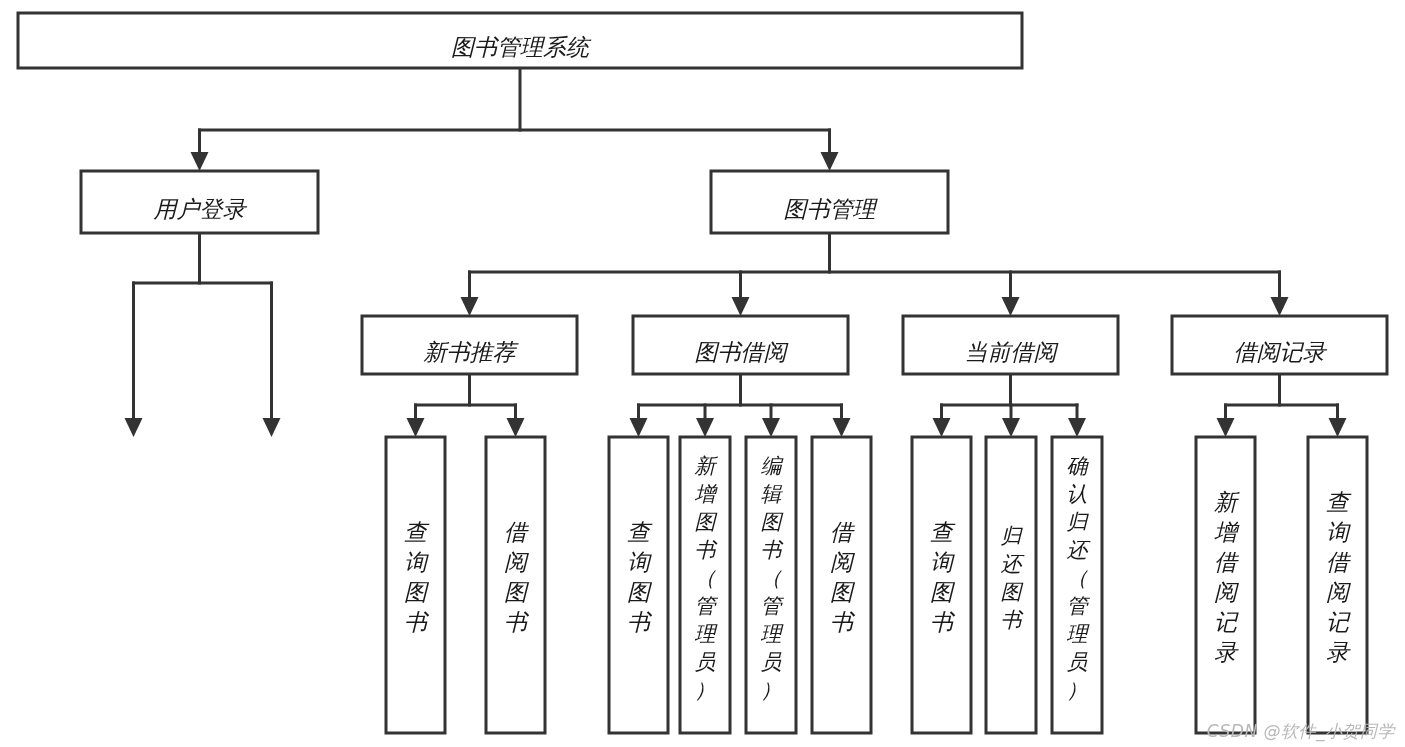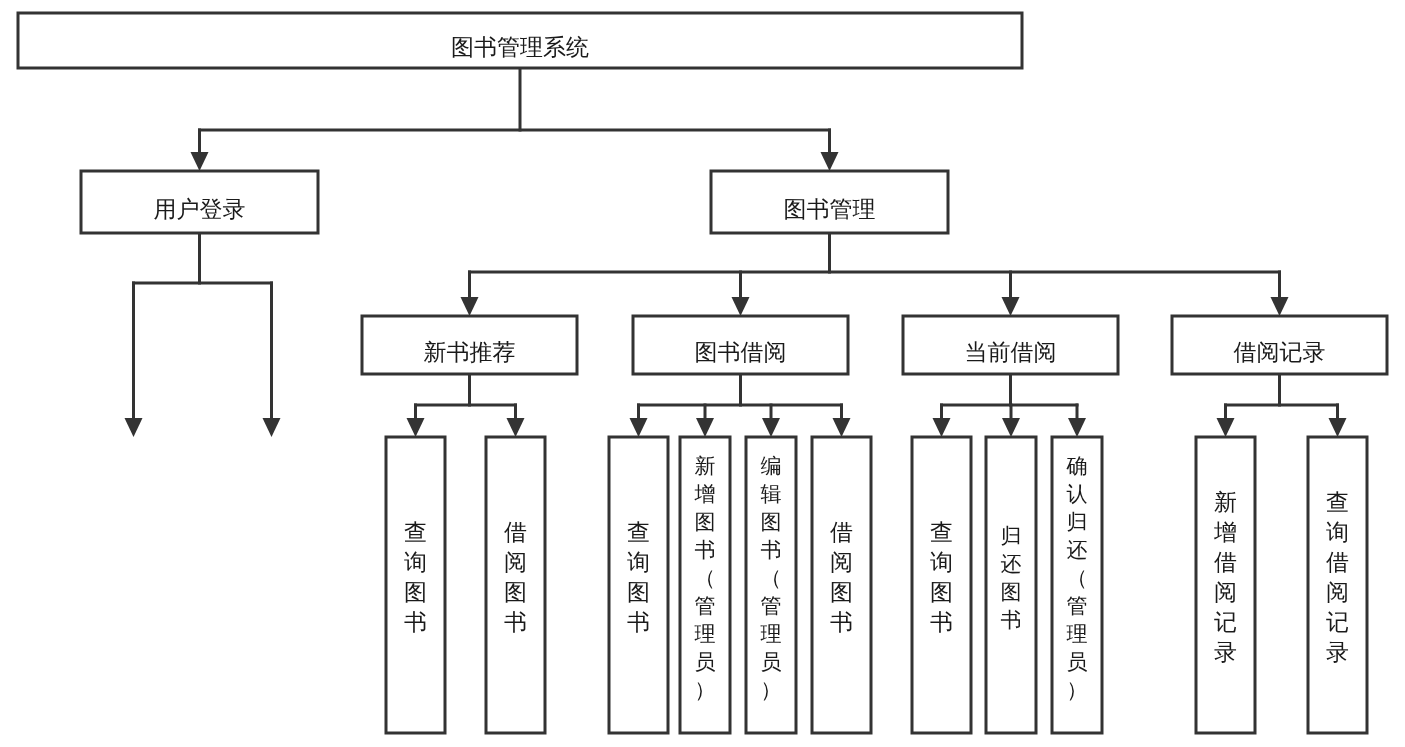--- a/index.html
+++ b/index.html
@@ -13,20 +13,21 @@
     height: 747px;
     position: relative;
     overflow: hidden;
     font-family: "DejaVu Sans", "Liberation Sans", sans-serif;
   }
   #diagram-root {
     position: absolute;
     left: 0; top: 0;
     width: 1405px;
     height: 747px;
+    font-style: italic;
   }
   svg.flow {
     display: block;
     width: 1405px;
     height: 747px;
   }
   .node-box {
     fill: #ffffff;
     stroke: #333333;
     stroke-width: 3;
@@ -187,13 +188,14 @@
         <g>
           <rect x="1196" y="437" width="59" height="296" class="node-box" rx="0"></rect>
           <text x="1225.5" y="0" class="node-label-v-fallback" font-size="23" fill="#1a1a1a" text-anchor="middle" font-family="&quot;DejaVu Sans&quot;,&quot;Liberation Sans&quot;,sans-serif"><tspan x="1225.5" y="510">新</tspan><tspan x="1225.5" y="540">增</tspan><tspan x="1225.5" y="570">借</tspan><tspan x="1225.5" y="600">阅</tspan><tspan x="1225.5" y="630">记</tspan><tspan x="1225.5" y="660">录</tspan></text>
         </g>
         <g>
           <rect x="1308" y="437" width="59" height="296" class="node-box" rx="0"></rect>
           <text x="1337.5" y="0" class="node-label-v-fallback" font-size="23" fill="#1a1a1a" text-anchor="middle" font-family="&quot;DejaVu Sans&quot;,&quot;Liberation Sans&quot;,sans-serif"><tspan x="1337.5" y="510">查</tspan><tspan x="1337.5" y="540">询</tspan><tspan x="1337.5" y="570">借</tspan><tspan x="1337.5" y="600">阅</tspan><tspan x="1337.5" y="630">记</tspan><tspan x="1337.5" y="660">录</tspan></text>
         </g>
       </g>
   </svg>
+  <div class="watermark">CSDN @软件_小贺同学</div>
 </div>
 
 </body></html>

